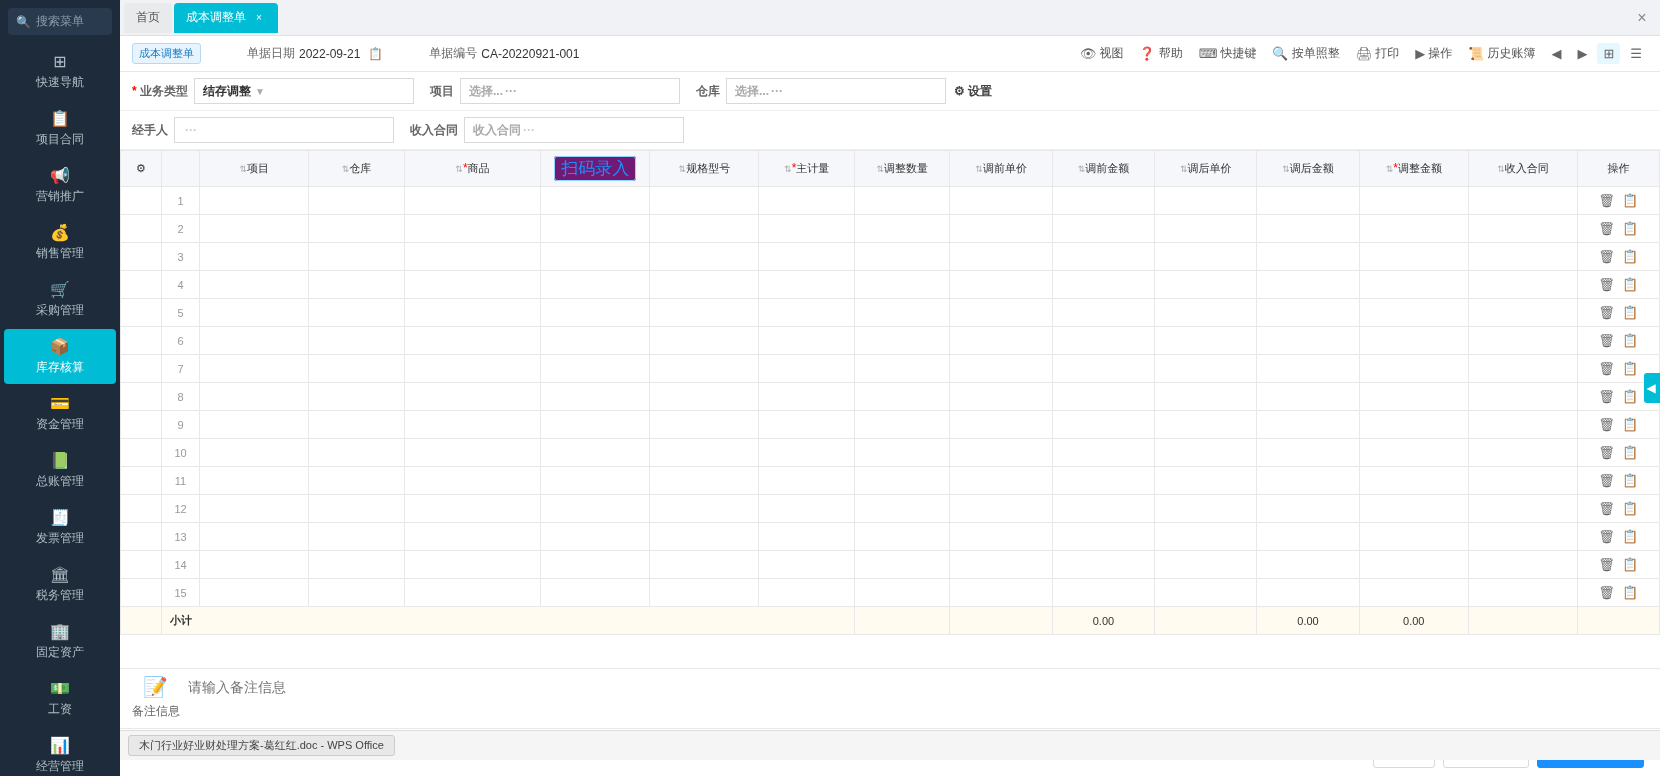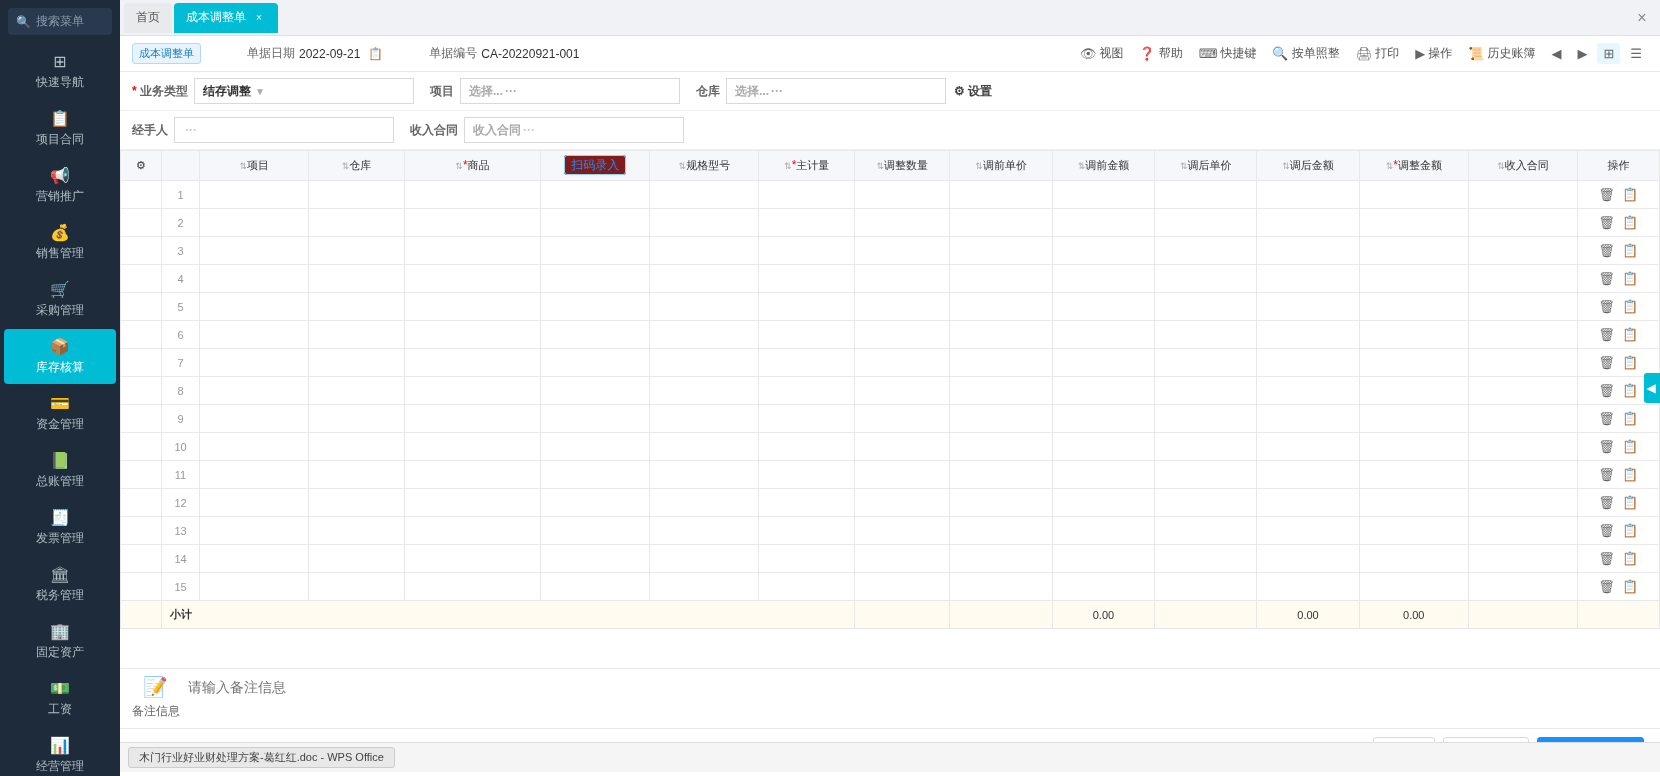--- a/index.html
+++ b/index.html
@@ -224,26 +224,26 @@
       border: 1px solid #e8e8e8;
       padding: 4px;
       text-align: center;
       color: #333;
       height: 28px;
       font-size: 11px;
     }
     .row-num { color: #999; width: 28px; }
     .th-settings { width: 32px; cursor: pointer; }
     .th-scan {
-      background: #7f1d1d;
+      background: #701a75;
       color: #1890ff;
       border: 1px solid #91d5ff;
       border-radius: 3px;
       padding: 2px 6px;
-      font-size: 12px;
+      font-size: 17px;
       cursor: pointer;
     }
     .sort-icon { color: #aaa; font-size: 9px; }
     .subtotal-row td {
       background: #fffbf0;
       font-weight: 500;
       color: #333;
     }
     .action-icon {
       cursor: pointer;
@@ -307,21 +307,21 @@
       color: #fff;
       border-color: #1890ff;
       display: flex;
       align-items: center;
       gap: 4px;
     }
 
     
     .taskbar {
       position: fixed;
-      bottom: 4px;
+      bottom: 16px;
       left: 120px;
       right: 0;
       height: 30px;
       background: #f5f5f5;
       border-top: 1px solid #ddd;
       display: flex;
       align-items: center;
       padding: 0 8px;
       gap: 4px;
       z-index: 100;

